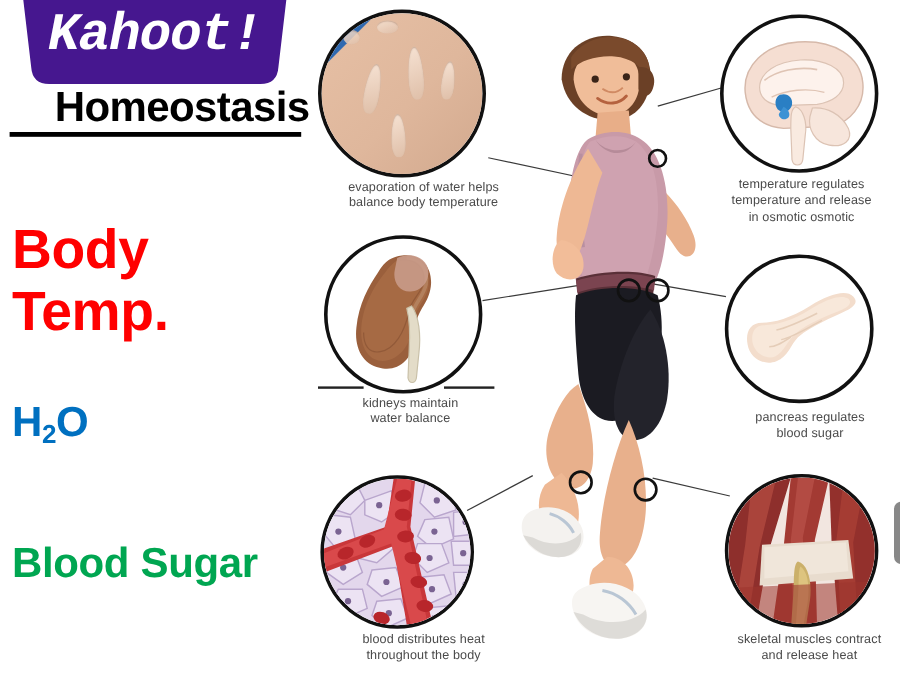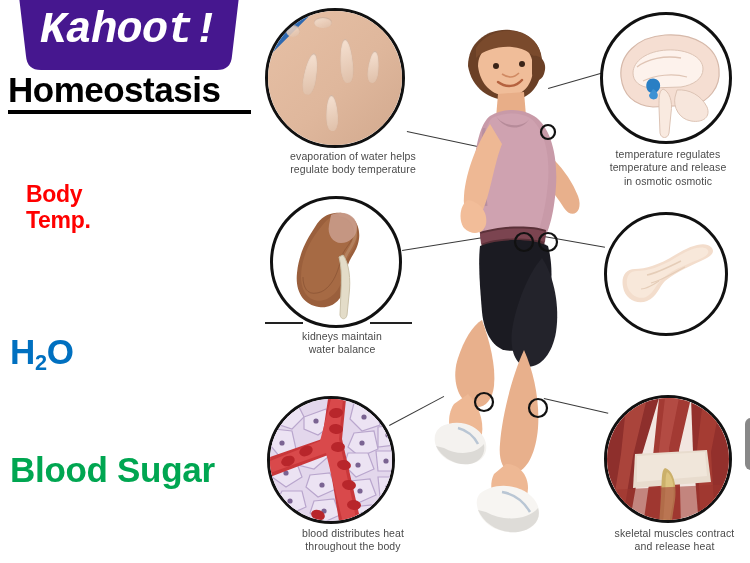--- a/index.html
+++ b/index.html
@@ -40,37 +40,37 @@
     position: absolute;
     left: 8px; top: 72px;
     width: 250px;
   }
   #page-title {
     font-size: 35px;
     font-weight: bold;
     color: #000000;
     line-height: 1.05;
     letter-spacing: -0.5px;
-    text-align: left;
+    text-align: right;
   }
   #title-underline {
     margin-top: 1px;
     height: 4px;
     background: #000000;
     width: 243px;
   }
 
   .concept {
     position: absolute;
     left: 10px;
     font-weight: bold;
     line-height: 1.12;
     letter-spacing: -0.3px;
   }
-  #concept-body-temp { top: 182px; font-size: 23px; color: #FF0000; margin-left: 16px; }
+  #concept-body-temp { top: 182px; font-size: 46px; color: #FF0000; }
   #concept-water     { top: 332px; font-size: 35px; color: #0070C0; }
   #concept-blood-sugar { top: 450px; font-size: 35px; color: #00A651; }
   .sub { font-size: 0.62em; vertical-align: -0.28em; }
 
   
   #diagram { position: absolute; left: 252px; top: 0; width: 498px; height: 563px; }
 
   .callout-circle {
     position: absolute;
     border-radius: 50%;
@@ -171,21 +171,21 @@
         <div class="drop" style="left:36px; top:42px; width:13px; height:42px; transform:rotate(10deg);"></div>
         <div class="drop" style="left:72px; top:28px; width:13px; height:44px; transform:rotate(-4deg);"></div>
         <div class="drop" style="left:100px; top:40px; width:11px; height:32px; transform:rotate(6deg);"></div>
         <div class="drop" style="left:58px; top:84px; width:12px; height:36px; transform:rotate(-2deg);"></div>
         <div class="drop" style="left:18px; top:14px; width:14px; height:12px; border-radius:50%; opacity:.85;"></div>
         <div class="drop" style="left:46px; top:6px; width:18px; height:11px; border-radius:50%; opacity:.9;"></div>
       </div>
     </div>
     <div class="caption" style="left:16px; top:150px; width:170px;">
       <div>evaporation of water helps</div>
-      <div>regulate body temperature</div>
+      <div>balance body temperature</div>
     </div>
 
     <div class="callout-circle" id="circle-brain">
       <svg viewBox="0 0 132 132" width="132" height="132">
         <path d="M18,62 C16,40 34,22 62,20 C92,18 114,32 116,54 C118,74 104,86 92,90 L50,92 C30,90 20,80 18,62 Z" fill="#f5ded2" stroke="#d6b9aa" stroke-width="1.2"></path>
         <path d="M30,58 C30,46 44,36 64,35 C84,34 100,42 100,54 C100,64 90,70 78,72 L48,73 C36,72 30,66 30,58 Z" fill="#fdf2ec" stroke="#dcc3b4" stroke-width="1"></path>
         <path d="M34,52 C44,44 62,40 78,43" fill="none" stroke="#dfc4b4" stroke-width="1.4"></path>
         <path d="M40,66 C52,60 70,58 84,62" fill="none" stroke="#dfc4b4" stroke-width="1.2"></path>
         <path d="M74,75 C86,74 98,80 104,92 C108,102 100,108 88,106 C76,104 70,92 72,82 Z" fill="#f7e6dc" stroke="#dcc3b4" stroke-width="1"></path>
         <path d="M60,74 C66,76 70,86 68,98 L66,118 C65,124 58,124 57,118 L56,92 C56,82 56,76 60,74 Z" fill="#f9eae0" stroke="#dcc3b4" stroke-width="1"></path>
@@ -215,20 +215,24 @@
     </div>
 
     <div class="callout-circle" id="circle-pancreas">
       <svg viewBox="0 0 124 124" width="124" height="124">
         <path d="M104,32 C98,26 84,30 68,40 C52,50 38,54 28,54 C18,54 14,62 16,72 C18,84 30,90 40,86 C50,82 52,72 58,66 C70,56 86,50 98,44 C106,40 108,36 104,32 Z" fill="#f3ddcc"></path>
         <path d="M100,34 C94,30 82,34 68,43 C54,52 40,56 30,56 C22,56 19,62 20,70 C22,80 32,85 39,82 C47,78 49,69 56,63 C68,53 84,48 95,43 C101,40 103,37 100,34 Z" fill="#f8e8da"></path>
         <path d="M40,60 C50,58 62,52 74,46" fill="none" stroke="#e5cdb8" stroke-width="1.4"></path>
         <path d="M44,68 C54,66 66,58 78,52" fill="none" stroke="#e5cdb8" stroke-width="1.2"></path>
         <path d="M34,74 C40,74 46,70 52,66" fill="none" stroke="#e5cdb8" stroke-width="1.2"></path>
       </svg>
+    </div>
+    <div class="caption" style="left:348px; top:342px; width:150px;">
+      <div>pancreas regulates</div>
+      <div>blood sugar</div>
     </div>
 
     <div class="callout-circle" id="circle-blood">
       <svg viewBox="0 0 128 128" width="128" height="128">
         <rect x="0" y="0" width="128" height="128" fill="#e3d7ec"></rect>
         <g stroke="#b9a6cd" stroke-width="1.2" fill="#ece3f3">
           <path d="M2,6 L26,2 L34,18 L22,30 L4,24 Z"></path>
           <path d="M34,18 L56,10 L62,26 L48,36 L34,30 Z"></path>
           <path d="M84,4 L106,8 L110,26 L92,32 L80,20 Z"></path>
           <path d="M108,28 L126,26 L126,46 L108,48 Z"></path>

